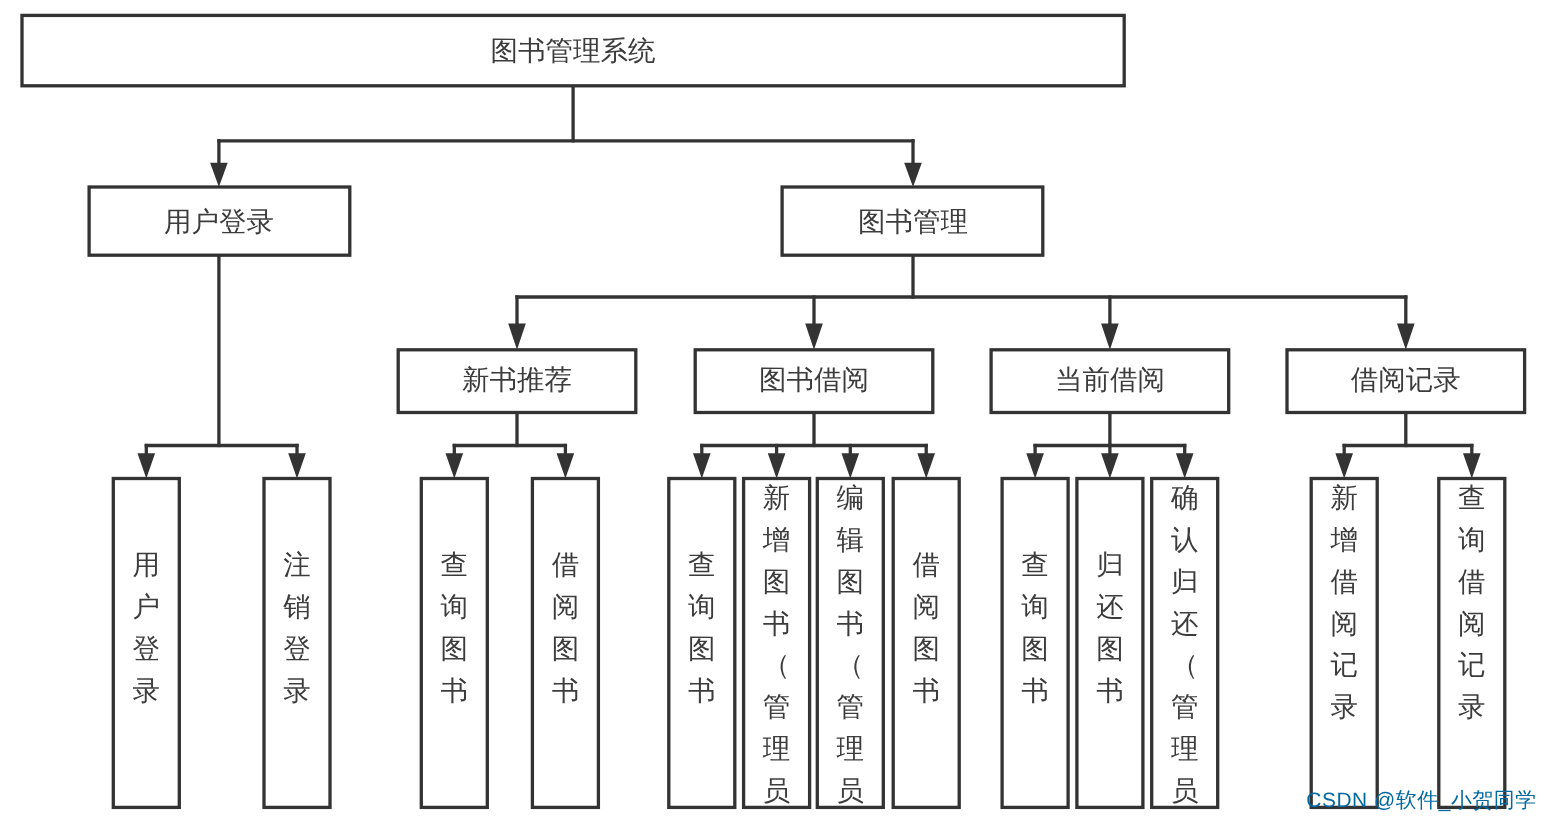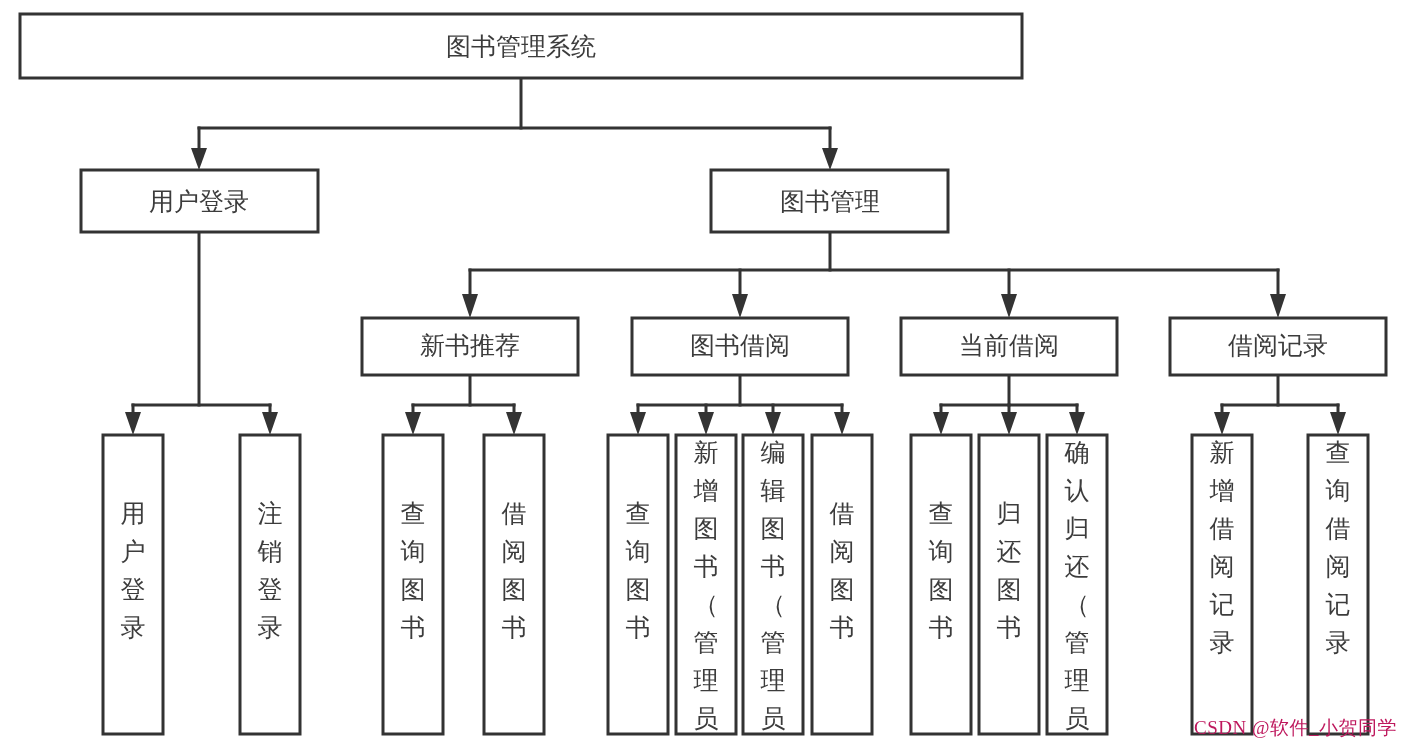--- a/index.html
+++ b/index.html
@@ -51,23 +51,23 @@
   .node-label-vert {
     fill: #3c3c3c;
     font-family: "DejaVu Sans", "Liberation Sans", sans-serif;
     font-size: 25px;
     text-anchor: middle;
   }
   .watermark {
     position: absolute;
     right: 8px;
     bottom: 6px;
-    font-family: Liberation Serif, serif;
+    font-family: Liberation Sans, sans-serif;
     font-size: 19px;
-    color: #be185d;
+    color: #0369a1;
     letter-spacing: 0.5px;
     white-space: nowrap;
     user-select: none;
   }
 </style>
 </head>
 <body>
 
 <div id="diagram-root">
   <svg class="diagram" viewBox="0 0 1405 747" xmlns="http://www.w3.org/2000/svg">

